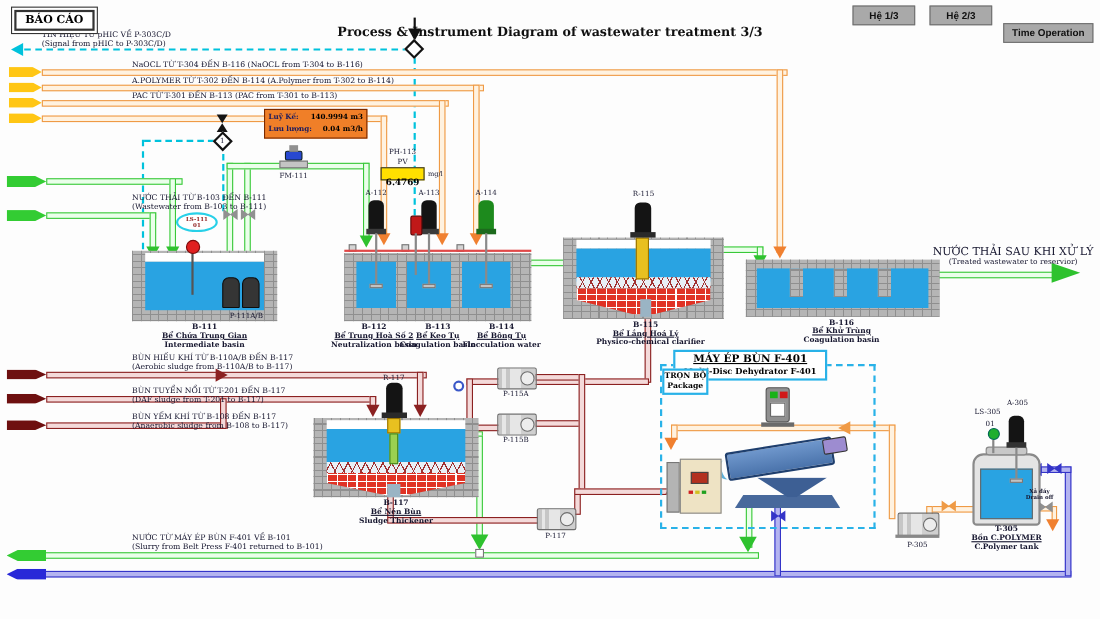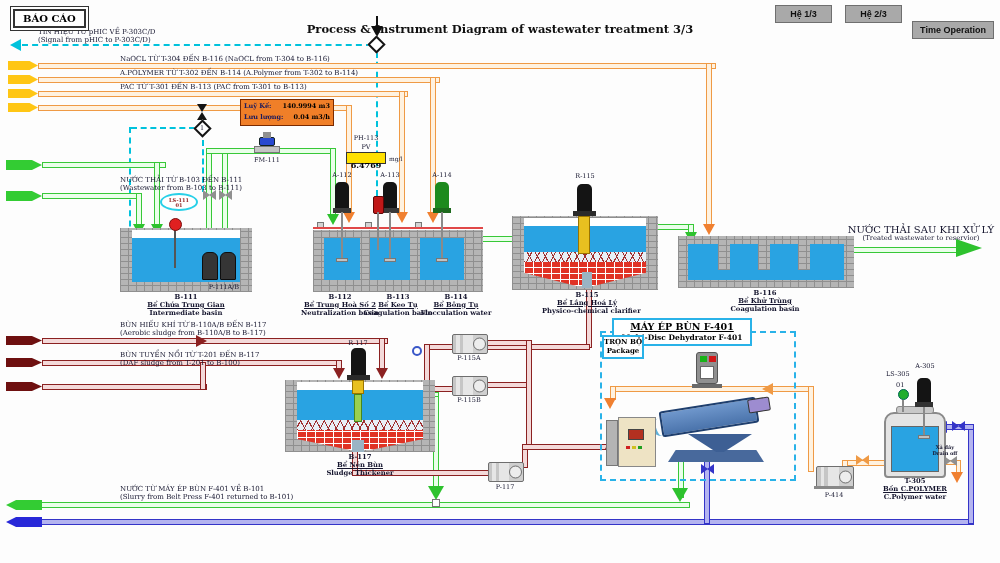--- a/index.html
+++ b/index.html
@@ -306,21 +306,25 @@
   <div class="a lb" style="left:120px;top:176px">
     <div>NƯỚC THẢI TỪ B-103 ĐẾN B-111</div>
     <div>(Wastewater from B-103 to B-111)</div>
   </div>
   <div class="a lb" style="left:120px;top:321px">
     <div>BÙN HIẾU KHÍ TỪ B-110A/B ĐẾN B-117</div>
     <div>(Aerobic sludge from B-110A/B to B-117)</div>
   </div>
   <div class="a lb" style="left:120px;top:351px">
     <div>BÙN TUYỂN NỔI TỪ T-201 ĐẾN B-117</div>
-    <div>(DAF sludge from T-201 to B-100)</div>
+    <div>(DAF sludge from T-201 to B-117)</div>
+  </div>
+  <div class="a lb" style="left:120px;top:375px">
+    <div>BÙN YẾM KHÍ TỪ B-108 ĐẾN B-117</div>
+    <div>(Anaerobic sludge from B-108 to B-117)</div>
   </div>
   <div class="a lb" style="left:120px;top:485px">
     <div>NƯỚC TỪ MÁY ÉP BÙN F-401 VỀ B-101</div>
     <div>(Slurry from Belt Press F-401 returned to B-101)</div>
   </div>
   <div class="a lb lbc" style="left:846px;top:226px;width:150px">
     <div style="font-size:10px">NƯỚC THẢI SAU KHI XỬ LÝ</div>
     <div style="font-size:6.8px">(Treated wastewater to reservior)</div>
   </div>
 
@@ -355,34 +359,34 @@
     <div>Coagulation basin</div>
   </div>
   <div class="a tk" style="left:317px;top:454px;width:86px">
     <div>B-117</div>
     <div class="u">Bể Nén Bùn</div>
     <div>Sludge Thickener</div>
   </div>
   <div class="a tk" style="left:883px;top:478px;width:64px">
     <div>T-305</div>
     <div class="u">Bồn C.POLYMER</div>
-    <div>C.Polymer water</div>
+    <div>C.Polymer tank</div>
   </div>
 
   <div class="a lb lbc" style="left:196px;top:283px;width:56px;font-size:6.5px">P-111A/B</div>
   <div class="a lb lbc" style="left:248px;top:156px;width:38px;font-size:6.5px">FM-111</div>
   <div class="a lb lbc" style="left:328px;top:171px;width:28px;font-size:6.5px">A-112</div>
   <div class="a lb lbc" style="left:376px;top:171px;width:28px;font-size:6.5px">A-113</div>
   <div class="a lb lbc" style="left:428px;top:171px;width:28px;font-size:6.5px">A-114</div>
   <div class="a lb lbc" style="left:567px;top:172px;width:36px;font-size:6.5px">R-115</div>
   <div class="a lb lbc" style="left:340px;top:339px;width:36px;font-size:6.5px">R-117</div>
   <div class="a lb lbc" style="left:449px;top:354px;width:40px;font-size:6.5px">P-115A</div>
   <div class="a lb lbc" style="left:449px;top:396px;width:40px;font-size:6.5px">P-115B</div>
   <div class="a lb lbc" style="left:485px;top:483px;width:40px;font-size:6.5px">P-117</div>
-  <div class="a lb lbc" style="left:816px;top:491px;width:36px;font-size:6.5px">P-414</div>
+  <div class="a lb lbc" style="left:816px;top:491px;width:36px;font-size:6.5px">P-305</div>
   <div class="a lb lbc" style="left:910px;top:362px;width:30px;font-size:6.5px">A-305</div>
   <div class="a lb" style="left:886px;top:370px;font-size:6.5px">LS-305</div>
   <div class="a lb" style="left:896px;top:381px;font-size:6.5px">01</div>
   <div class="a tk" style="left:928px;top:444px;width:34px;font-size:5px;line-height:6px">
     <div>Xả đáy</div>
     <div>Drain off</div>
   </div>
 
   <div class="a" style="left:10px;top:6px;border:1px solid #333;padding:2px;background:#fff;cursor:pointer">
     <div style="border:2px solid #333;padding:2px 8px;font-size:10px;font-weight:bold">BÁO CÁO</div>

